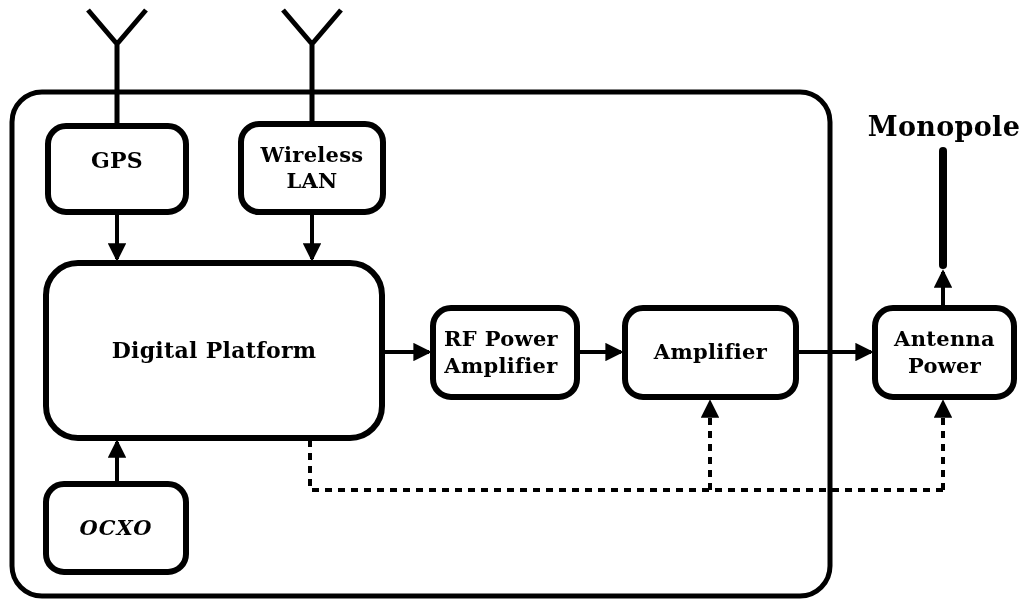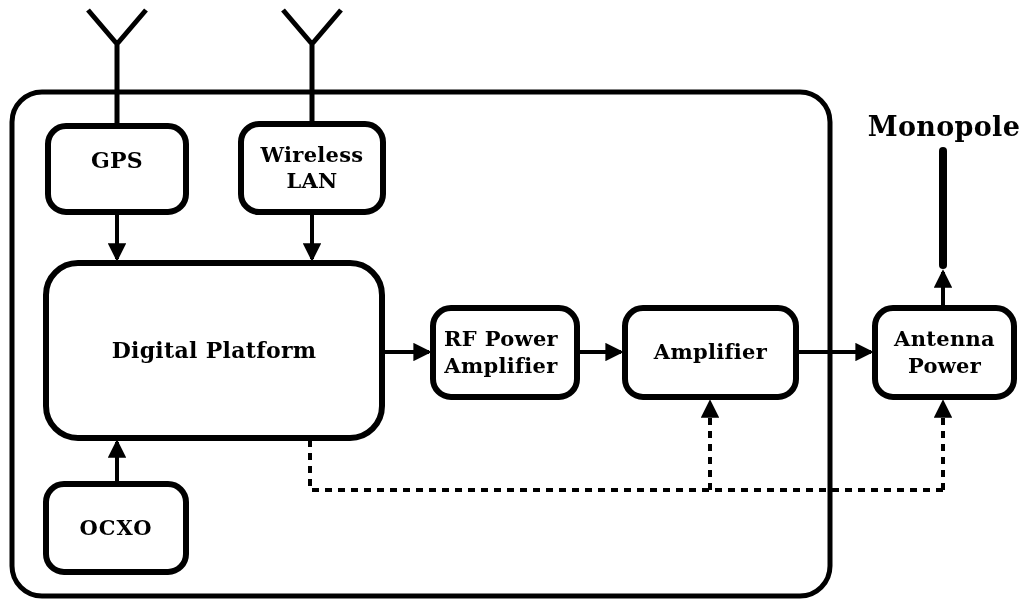--- a/index.html
+++ b/index.html
@@ -65,21 +65,21 @@
     white-space: pre-line;
     line-height: 1.25;
     letter-spacing: 0.3px;
     pointer-events: none;
   }
   .lbl-gps        { left: 48px;  top: 118px; width: 138px; height: 86px;  font-size: 22px; }
   .lbl-wlan       { left: 241px; top: 124px; width: 142px; height: 88px;  font-size: 21px; }
   .lbl-dp         { left: 46px;  top: 263px; width: 336px; height: 175px; flex-direction: column; }
   .lbl-dp .dp-title { font-size: 22px; font-weight: bold; }
   .lbl-dp .dp-sub   { font-size: 21px; font-weight: normal; }
-  .lbl-ocxo       { left: 46px;  top: 484px; width: 140px; height: 88px;  font-size: 21px; letter-spacing: 1px; }
+  .lbl-ocxo       { left: 46px;  top: 484px; width: 140px; height: 88px;  font-size: 21px; letter-spacing: 1px; font-style: italic; }
   .lbl-rf         { left: 429px; top: 308px; width: 144px; height: 89px;  font-size: 21px; }
   .lbl-wm         { left: 625px; top: 308px; width: 171px; height: 89px;  font-size: 21px; }
   .lbl-at         { left: 875px; top: 308px; width: 139px; height: 89px;  font-size: 21px; }
   .lbl-monopole   { left: 860px; top: 106px; width: 168px; height: 42px;  font-size: 27px; }
 </style>
 </head>
 <body>
 
 <div class="stage">
 

